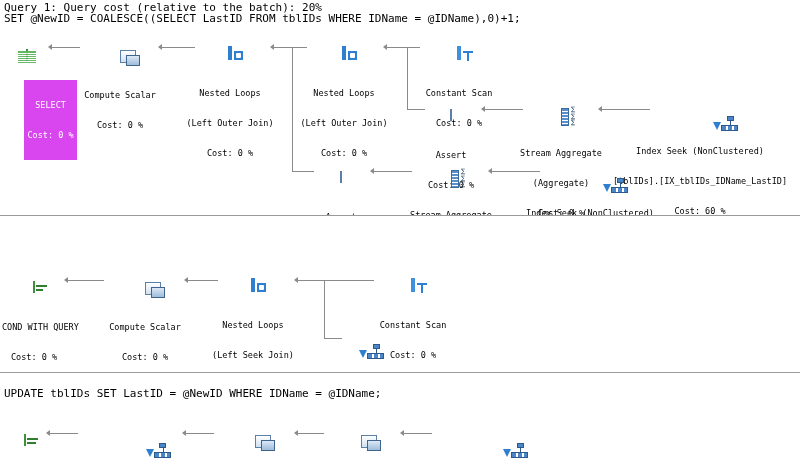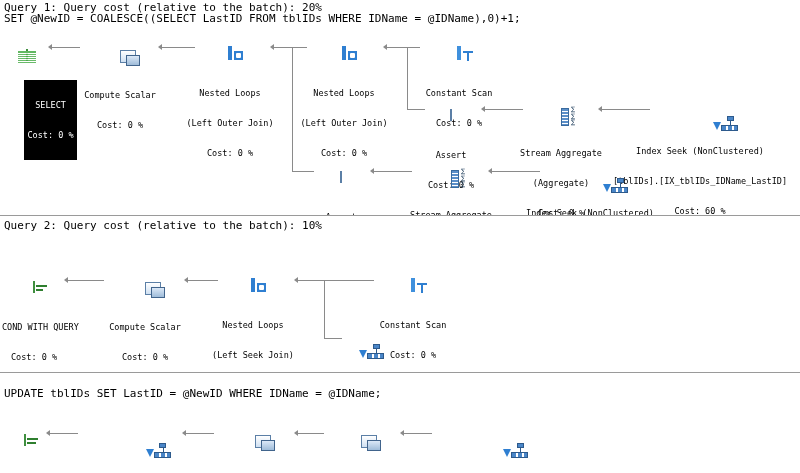--- a/index.html
+++ b/index.html
@@ -11,21 +11,21 @@
     color:#000000;
     overflow:hidden;
     position:relative;
   }
   .plan-pane{position:absolute;left:0;width:800px;background:#fff;}
   .hdr{position:absolute;left:4px;white-space:pre;font-size:11px;line-height:11px;color:#000;}
   .divider{position:absolute;left:0;width:800px;height:0;border-top:1px solid #9a9a9a;}
   .node{position:absolute;text-align:center;white-space:pre;line-height:10px;font-size:8.5px;}
   .node .lbl{display:block;}
   .icon{display:block;margin:0 auto 2px auto;width:20px;height:18px;position:relative;}
-  .node.sel .txtwrap{background:#000000;color:#ffffff;display:inline-block;padding:0 3px;}
+  .node.sel .txtwrap{background:#d946ef;color:#ffffff;display:inline-block;padding:0 3px;}
   .conn{position:absolute;background:#8a8a8a;}
   .conn.h{height:1px;}
   .conn.v{width:1px;}
   .arrowhead{position:absolute;width:0;height:0;border-top:3px solid transparent;border-bottom:3px solid transparent;border-right:4px solid #8a8a8a;}
 
   
   .ic-select{width:22px;height:17px;background:linear-gradient(#e9f7e9,#cfeccf);border:1px solid #3f8f3f;box-sizing:border-box;}
   .ic-select::before{content:"";position:absolute;left:1px;right:1px;top:3px;height:11px;
      background:repeating-linear-gradient(#ffffff 0 1px,#4fae4f 1px 2px);opacity:.85;}
   .ic-select::after{content:"";position:absolute;left:1px;right:1px;top:1px;height:2px;background:#62b862;}
@@ -184,21 +184,20 @@
     </span>
     <span class="lbl">Index Seek (NonClustered)</span>
     <span class="lbl">[tblIDs].[IX_tblIDs_IDName_LastID]</span>
     <span class="lbl">Cost: 50 %</span>
   </div>
 </div>
 
 <div class="divider" style="top:215px;"></div>
 
 <div class="plan-pane" style="top:216px;height:156px;">
-  <div class="hdr" style="top:4px;">Query 2: Query cost (relative to the batch): 10%</div>
 
   <div class="conn h" style="left:66px;top:64px;width:38px;"></div>
   <div class="arrowhead" style="left:64px;top:61px;"></div>
   <div class="conn h" style="left:186px;top:64px;width:32px;"></div>
   <div class="arrowhead" style="left:184px;top:61px;"></div>
   <div class="conn h" style="left:296px;top:64px;width:78px;"></div>
   <div class="arrowhead" style="left:294px;top:61px;"></div>
 
   <div class="conn h" style="left:296px;top:64px;width:28px;"></div>
   <div class="conn v" style="left:324px;top:64px;height:58px;"></div>

